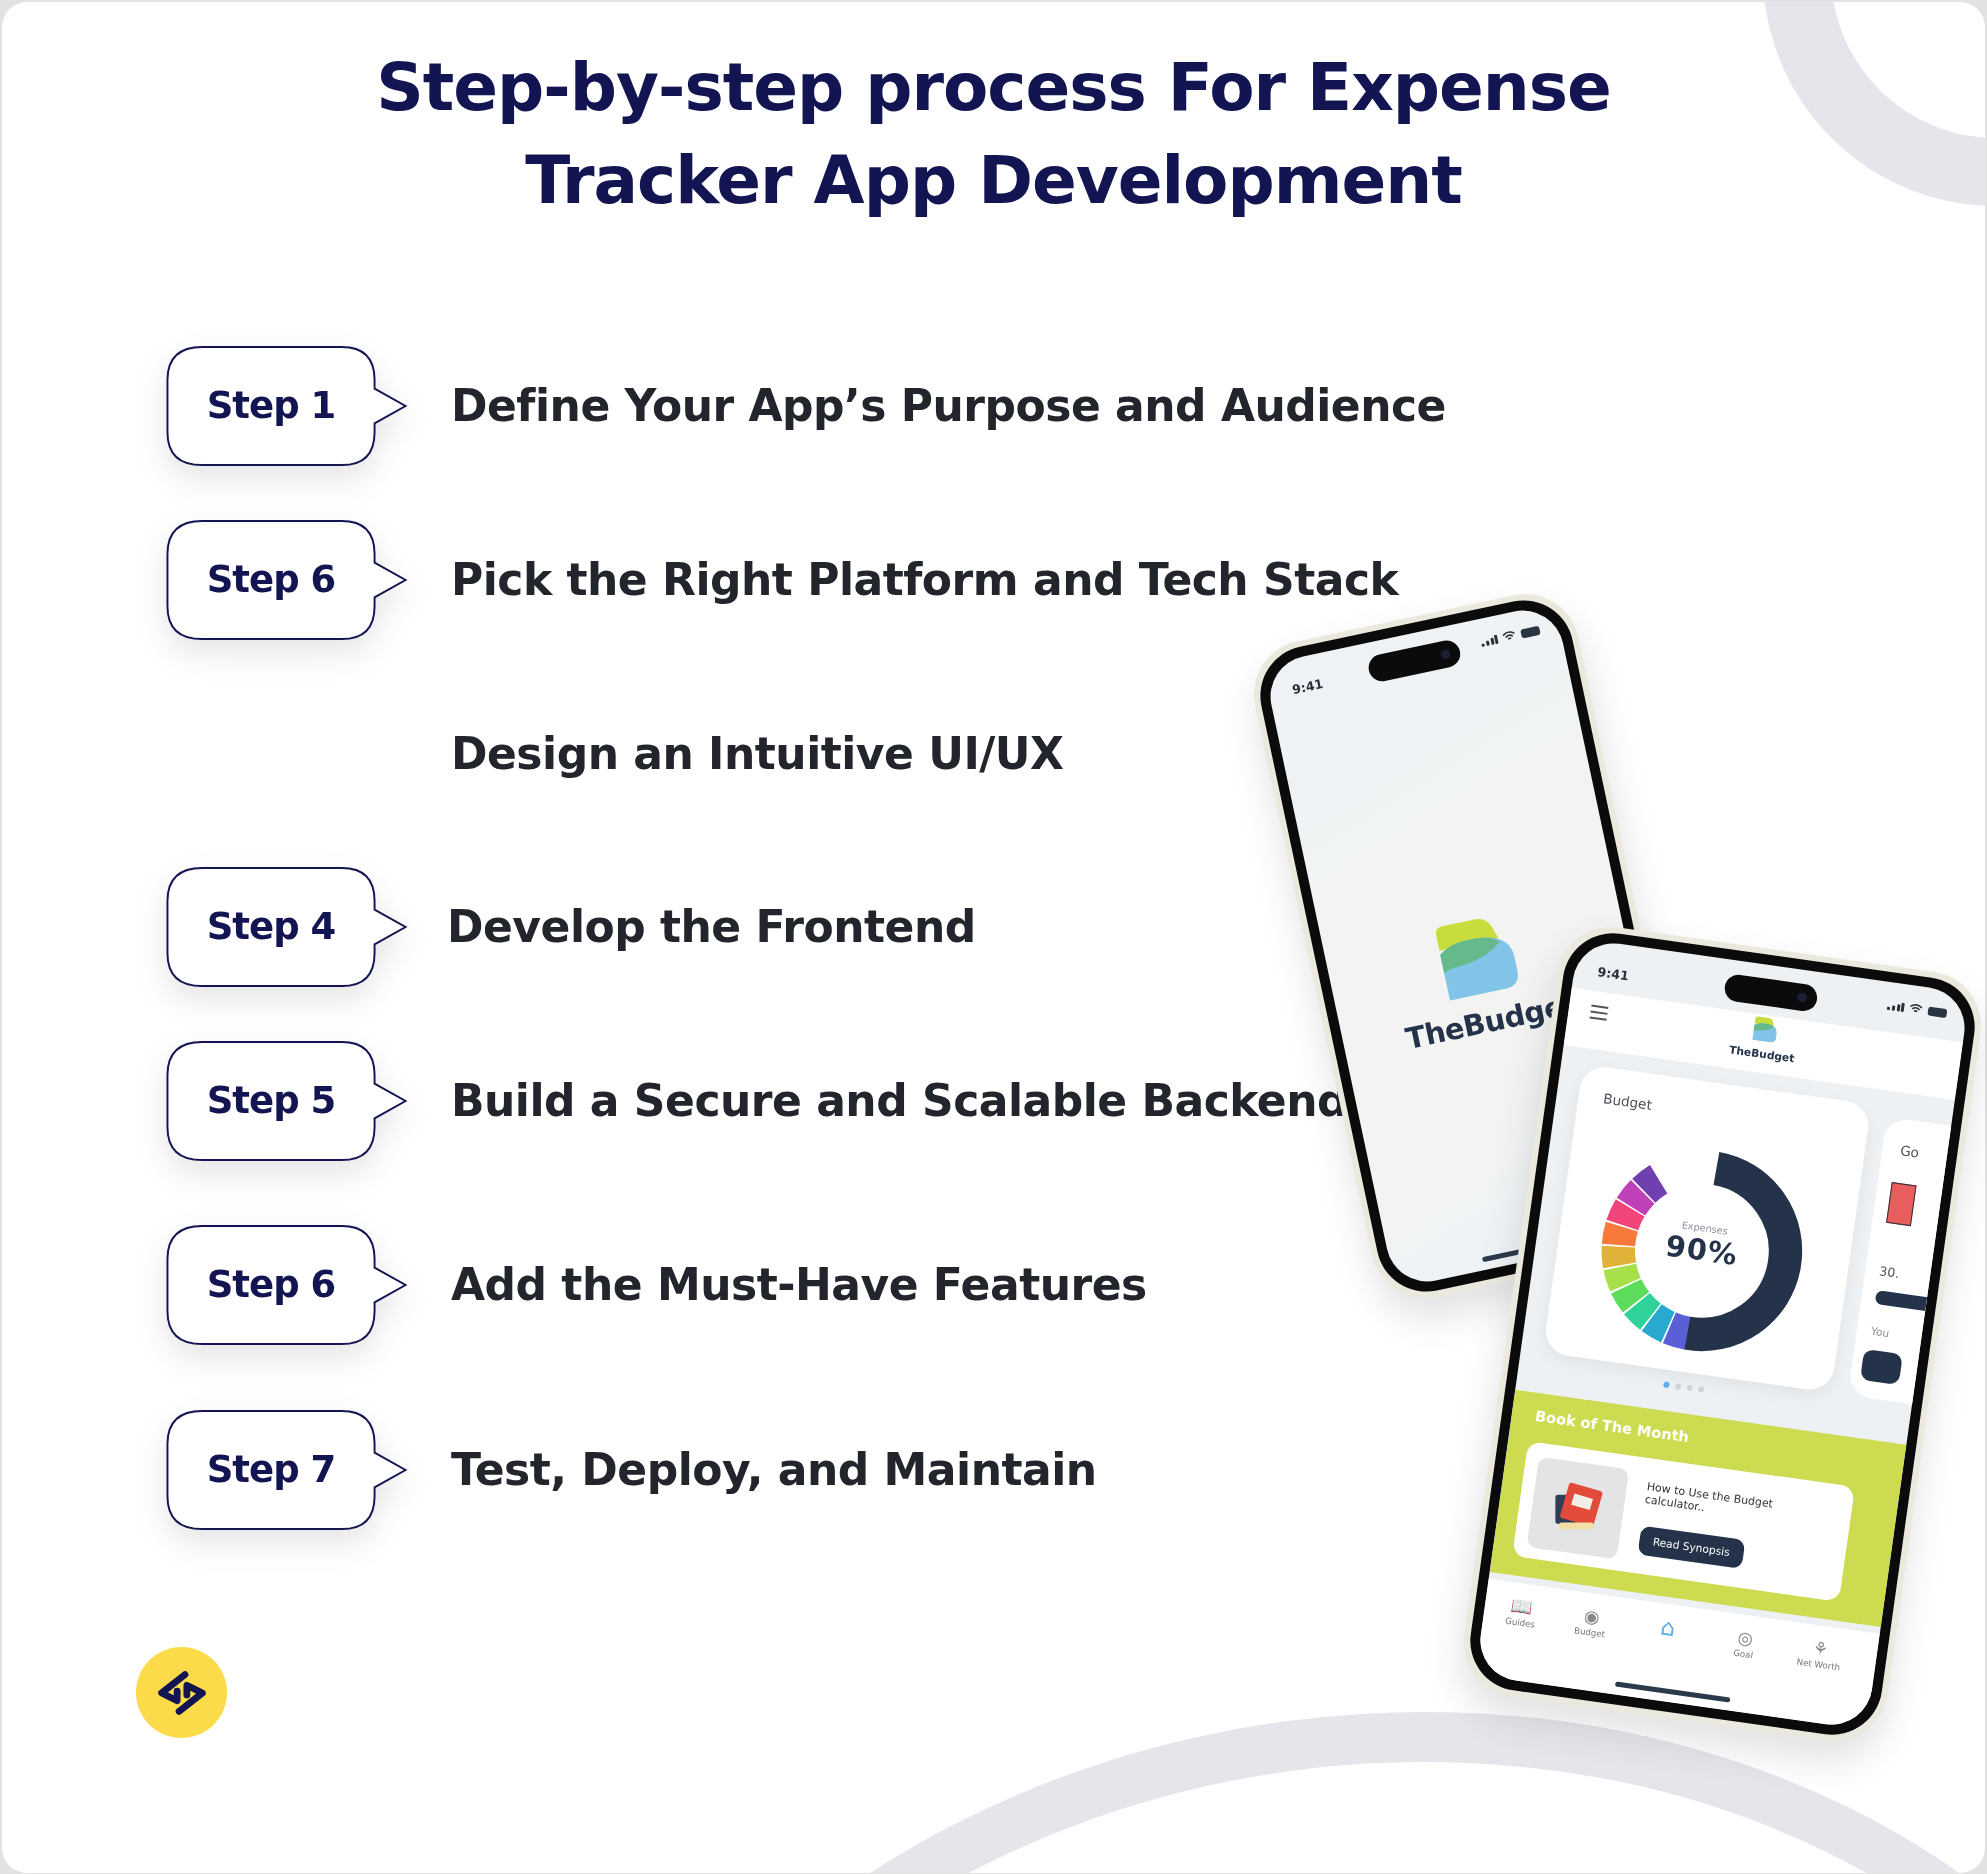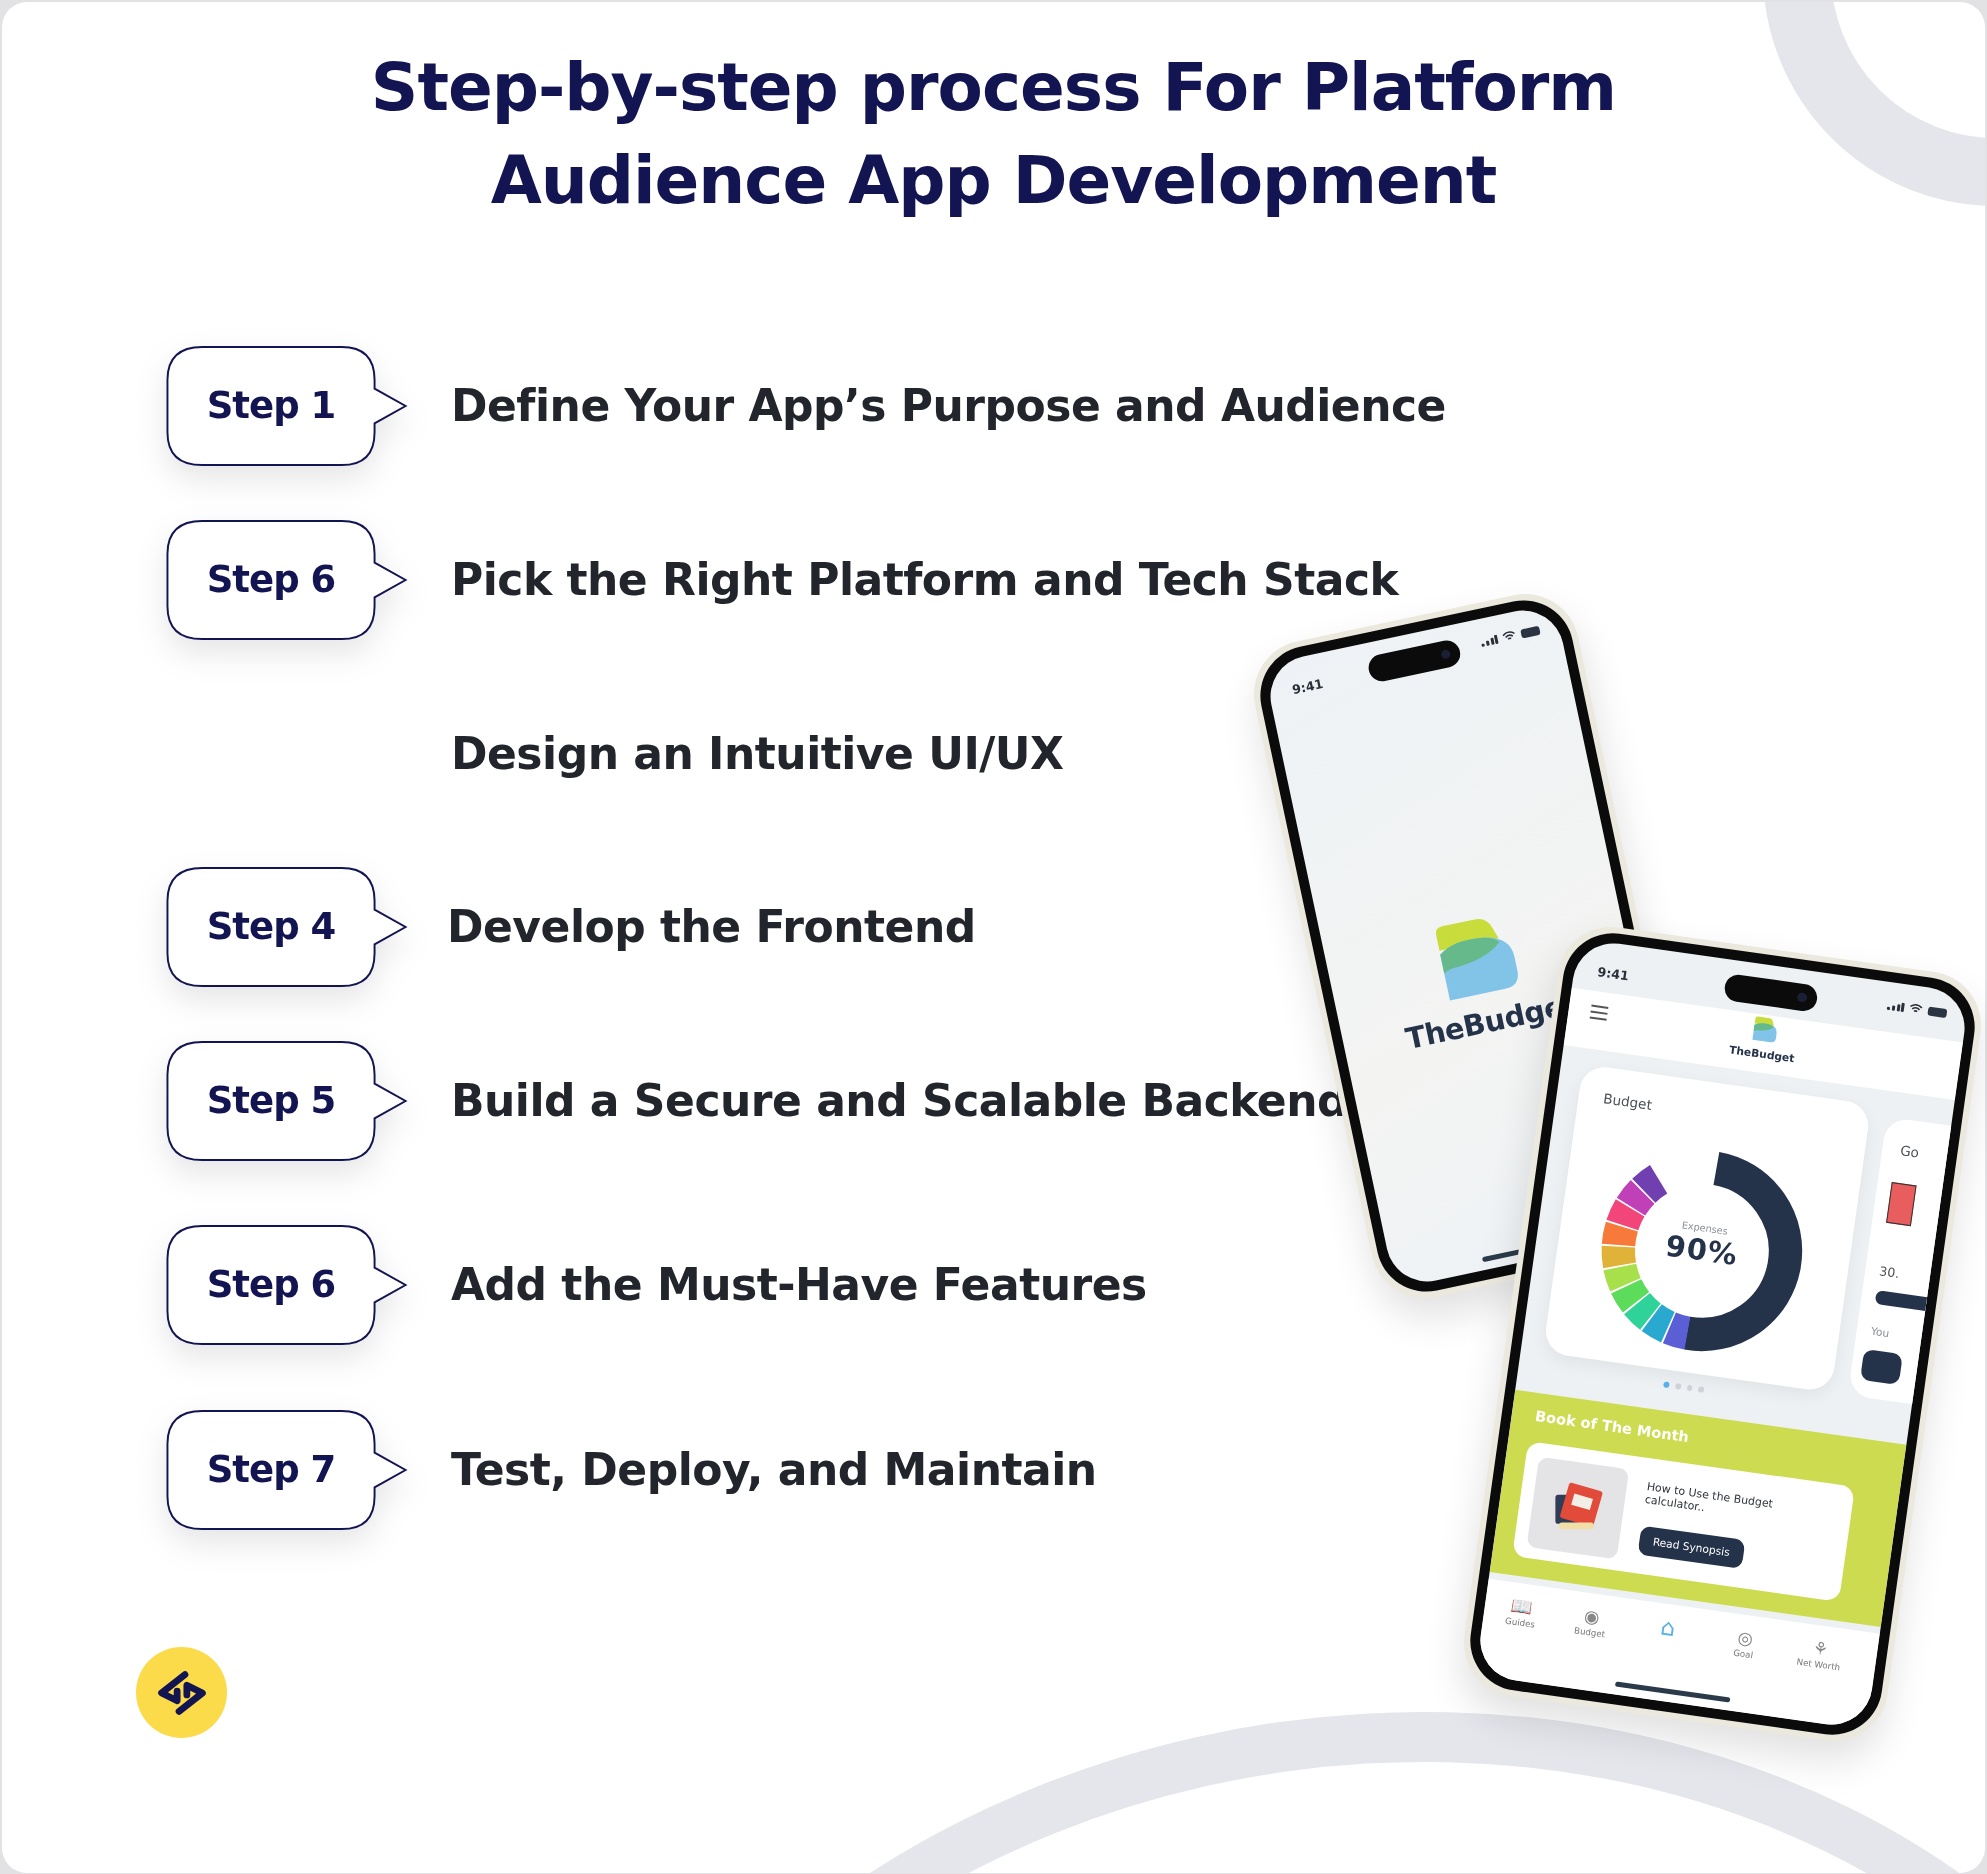--- a/index.html
+++ b/index.html
@@ -70,22 +70,22 @@
 </style>
 </head>
 <body>
 
 <div class="canvas">
   <div class="arc-top"></div>
   <div class="arc-bottom"></div>
 </div>
 
 <h1 class="title" style="margin:0;">
-  <span>Step-by-step process For Platform</span>
-  <span>Audience App Development</span>
+  <span>Step-by-step process For Expense</span>
+  <span>Tracker App Development</span>
 </h1>
 
 <div class="step" style="top:346px;">
   <div class="badge">
     <svg width="243" height="120" viewBox="0 0 250 124">
         <path d="M38 1 H182 Q216 1 216 35 V44 L248 62 L216 80 V89 Q216 123 182 123 H38 Q2 123 2 89 V35 Q2 1 38 1 Z" fill="#ffffff" stroke="#131452" stroke-width="2"></path>
       </svg>
     <div class="badge-label">Step 1</div>
   </div>
   <div class="step-text">Define Your App’s Purpose and Audience</div>

